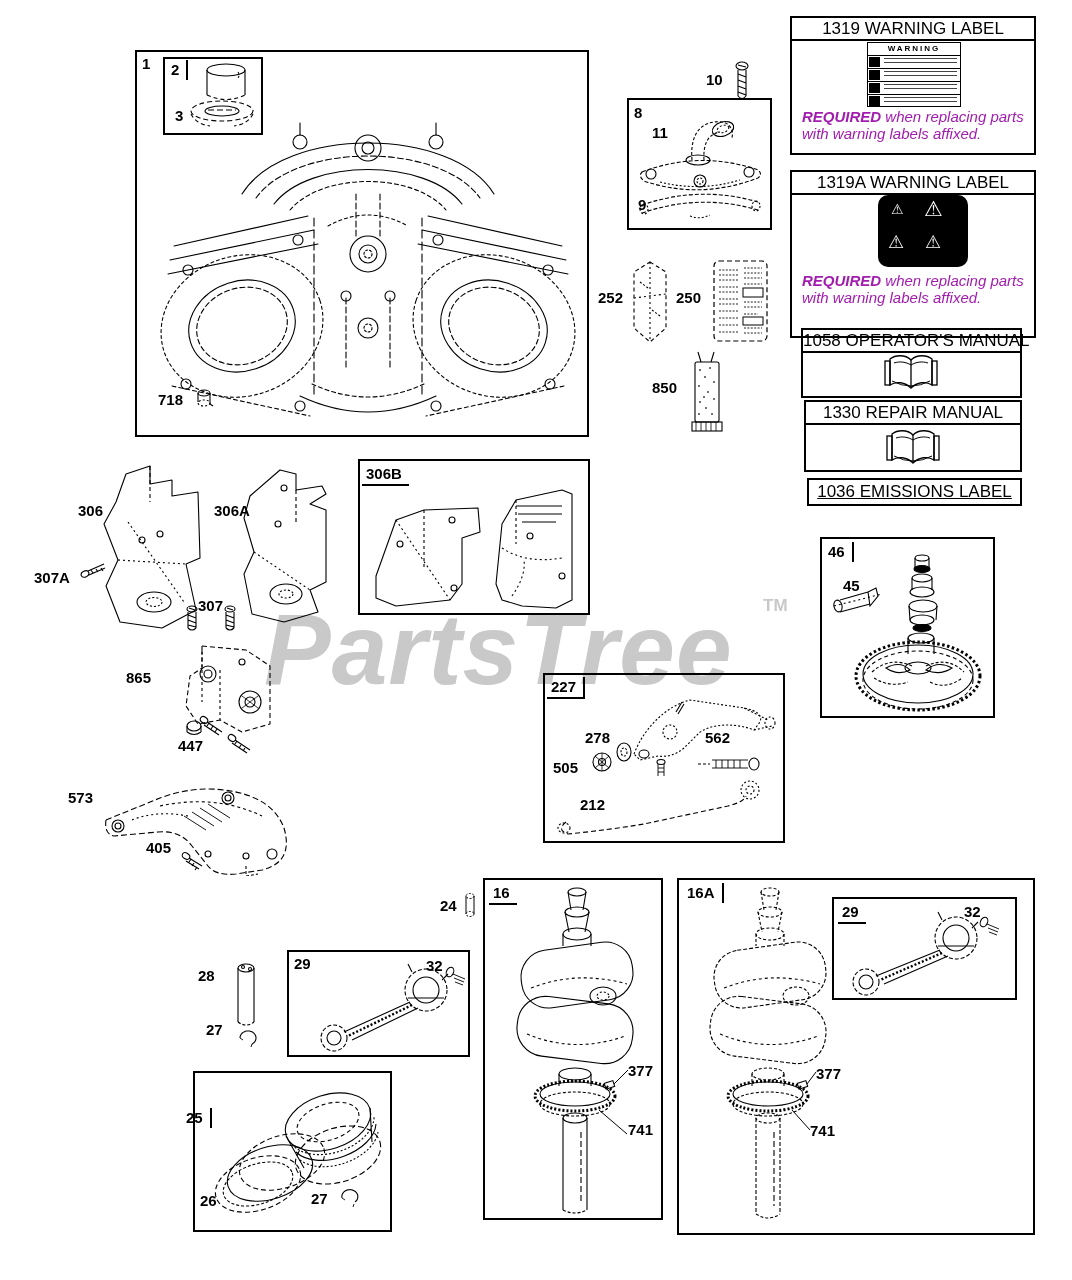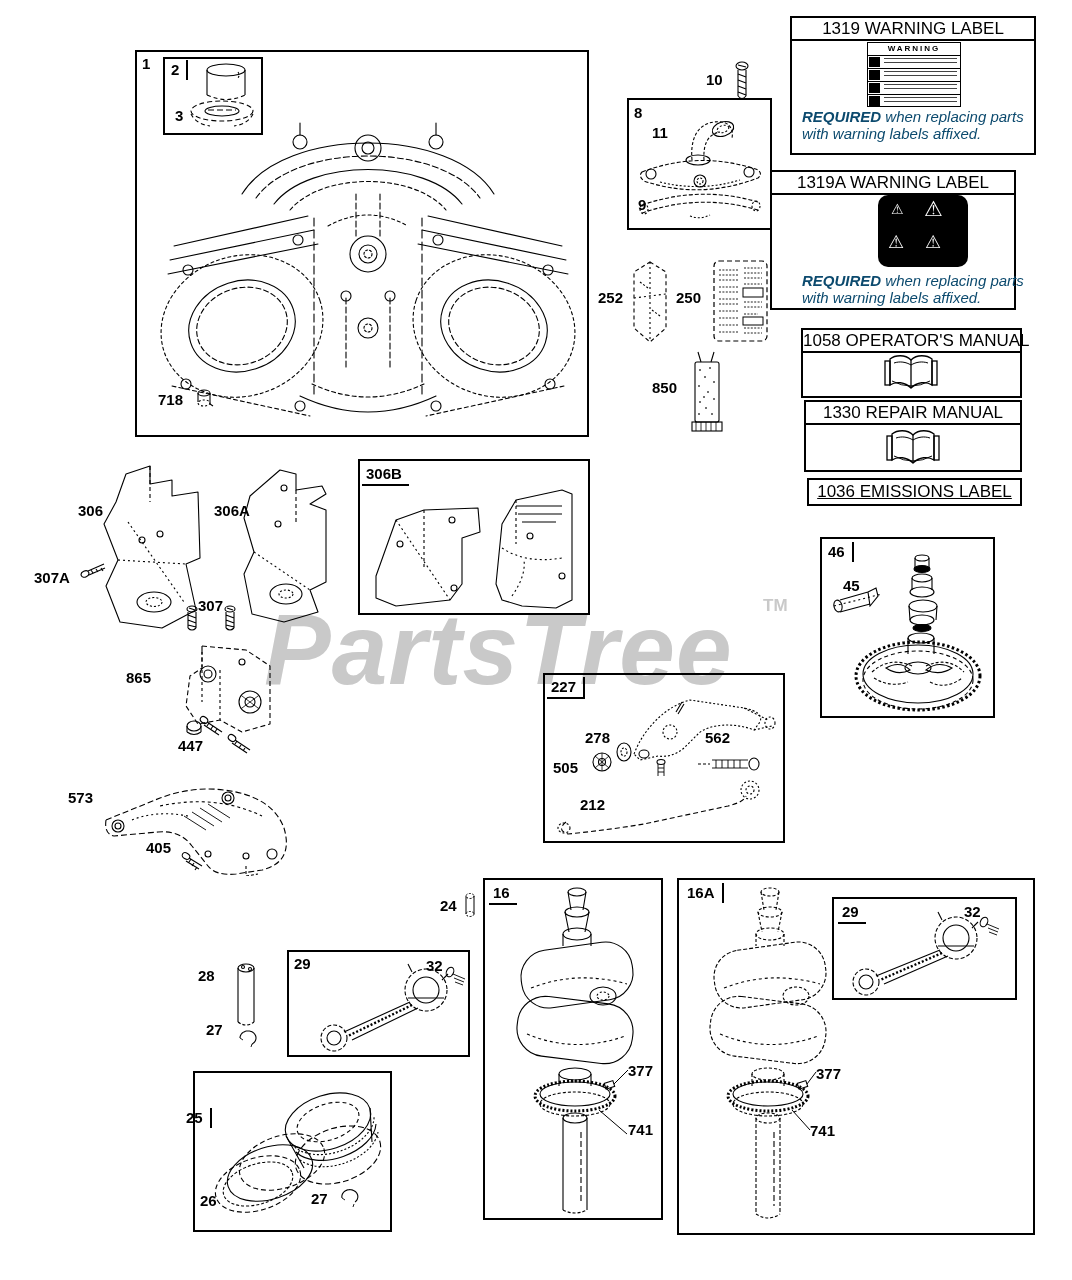--- a/index.html
+++ b/index.html
@@ -8,21 +8,21 @@
   .wm{position:absolute;font-weight:bold;color:#c9c9c9;z-index:0;white-space:nowrap;
       font-family:"Liberation Sans",sans-serif;}
   .pbox{position:absolute;border:2px solid #000;z-index:1;box-sizing:border-box;background:transparent;}
   .pn{position:absolute;font-weight:bold;font-size:15px;color:#000;z-index:3;white-space:nowrap;line-height:1;}
   .tab{padding:2px 7px 3px 4px;}
   .tr{border-right:2px solid #000;}
   .tb{border-bottom:2px solid #000;}
   .panel-title{border-bottom:2px solid #000;font-size:17px;text-align:center;height:21px;
                line-height:21px;color:#000;white-space:nowrap;}
   .title-only{border-bottom:none;}
-  .req{position:absolute;font-style:italic;font-size:15px;line-height:17px;color:#0c4a6e;z-index:2;}
+  .req{position:absolute;font-style:italic;font-size:15px;line-height:17px;color:#a21caf;z-index:2;}
   .req b{font-weight:bold;}
   .psvg{position:absolute;z-index:2;}
   
   .sticker{position:absolute;border:1px solid #000;background:#fff;z-index:2;}
   .sticker-head{height:12px;border-bottom:1px solid #000;font-size:8px;font-weight:bold;
                 letter-spacing:2px;text-align:center;line-height:12px;color:#000;}
   .srow{display:flex;height:12px;border-bottom:1px solid #000;}
   .srow:last-child{border-bottom:none;}
   .sicon{width:11px;background:#000;margin:1px;}
   .stext{flex:1;margin:2px 3px;background:repeating-linear-gradient(to bottom,#444 0 1px,transparent 1px 4px);}
@@ -208,21 +208,21 @@
     <div class="srow">
         <div class="sicon"></div>
         <div class="stext"></div>
       </div>
   </div>
   <div class="req" style="left:802px;top:108px;">
     <b>REQUIRED</b><span> when replacing parts</span><br>
     <span>with warning labels affixed.</span>
   </div>
 
-  <div class="pbox" style="left:770px;top:170px;width:246px;height:140px;">
+  <div class="pbox" style="left:790px;top:170px;width:246px;height:168px;">
     <div class="panel-title">1319A WARNING LABEL</div>
   </div>
   <div class="sticker-black" style="left:878px;top:195px;width:90px;height:72px;">
     <span class="tri" style="left:13px;top:7px;font-size:14px;">⚠</span>
     <span class="tri" style="left:46px;top:3px;font-size:21px;">⚠</span>
     <span class="tri" style="left:10px;top:38px;font-size:18px;">⚠</span>
     <span class="tri" style="left:47px;top:38px;font-size:18px;">⚠</span>
   </div>
   <div class="req" style="left:802px;top:272px;">
     <b>REQUIRED</b><span> when replacing parts</span><br>

